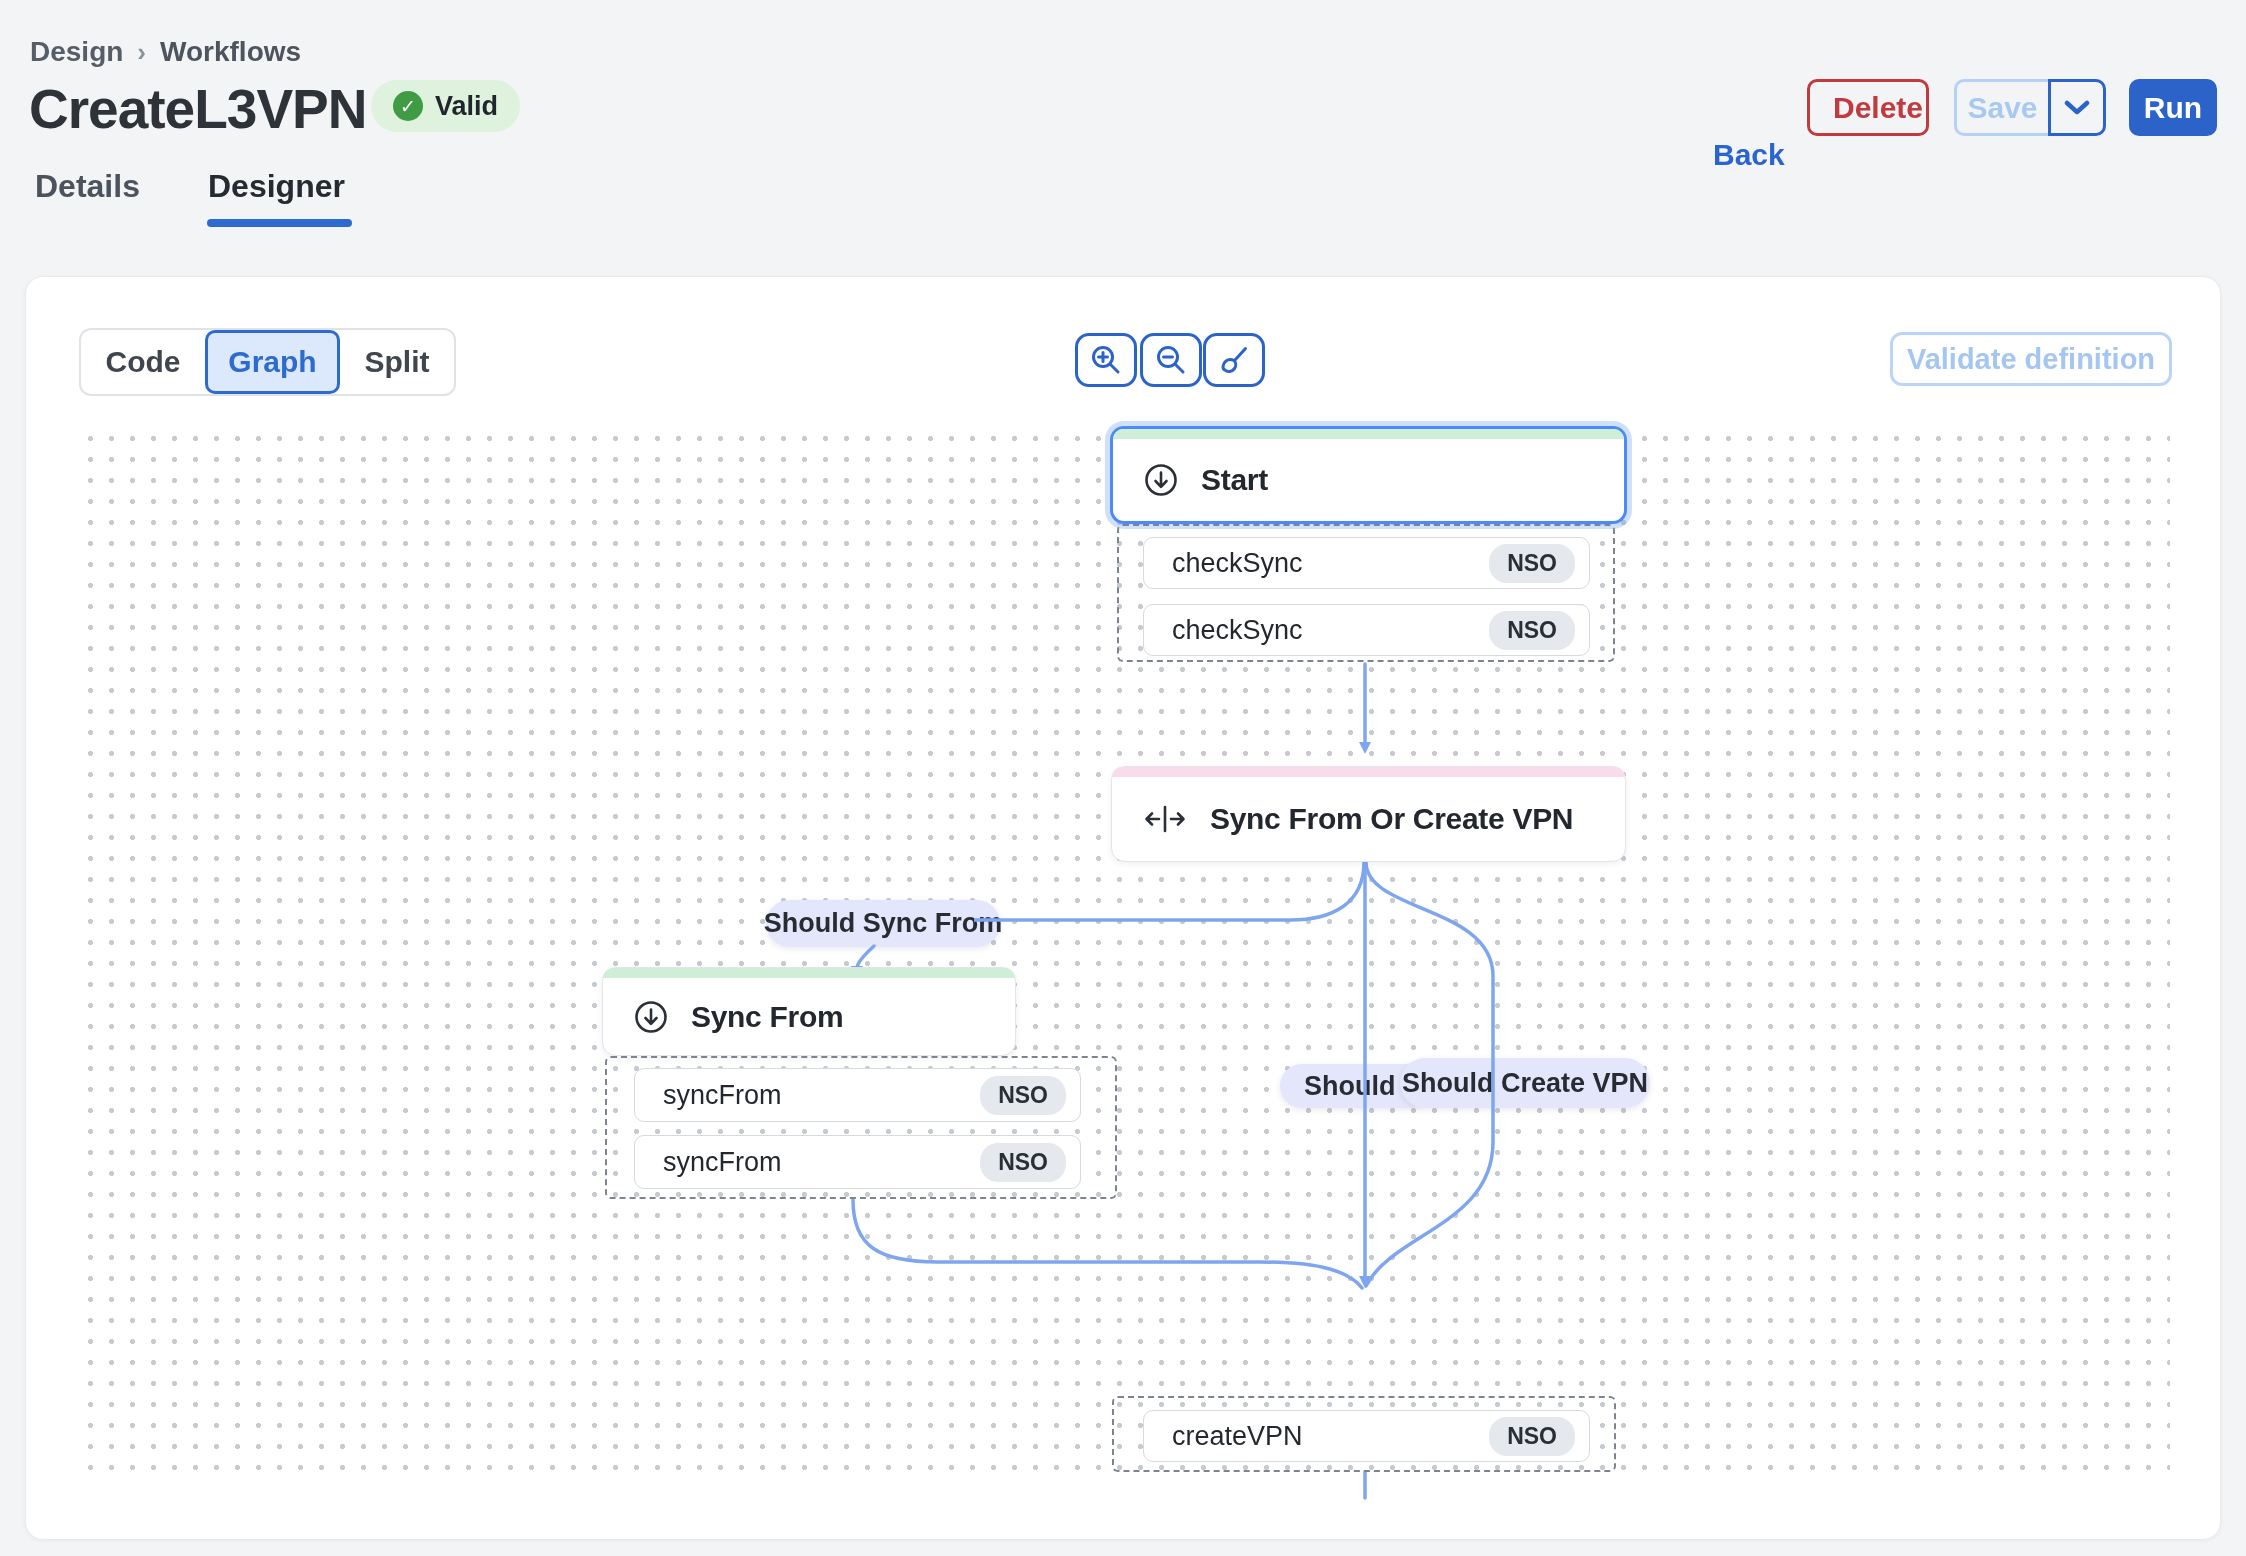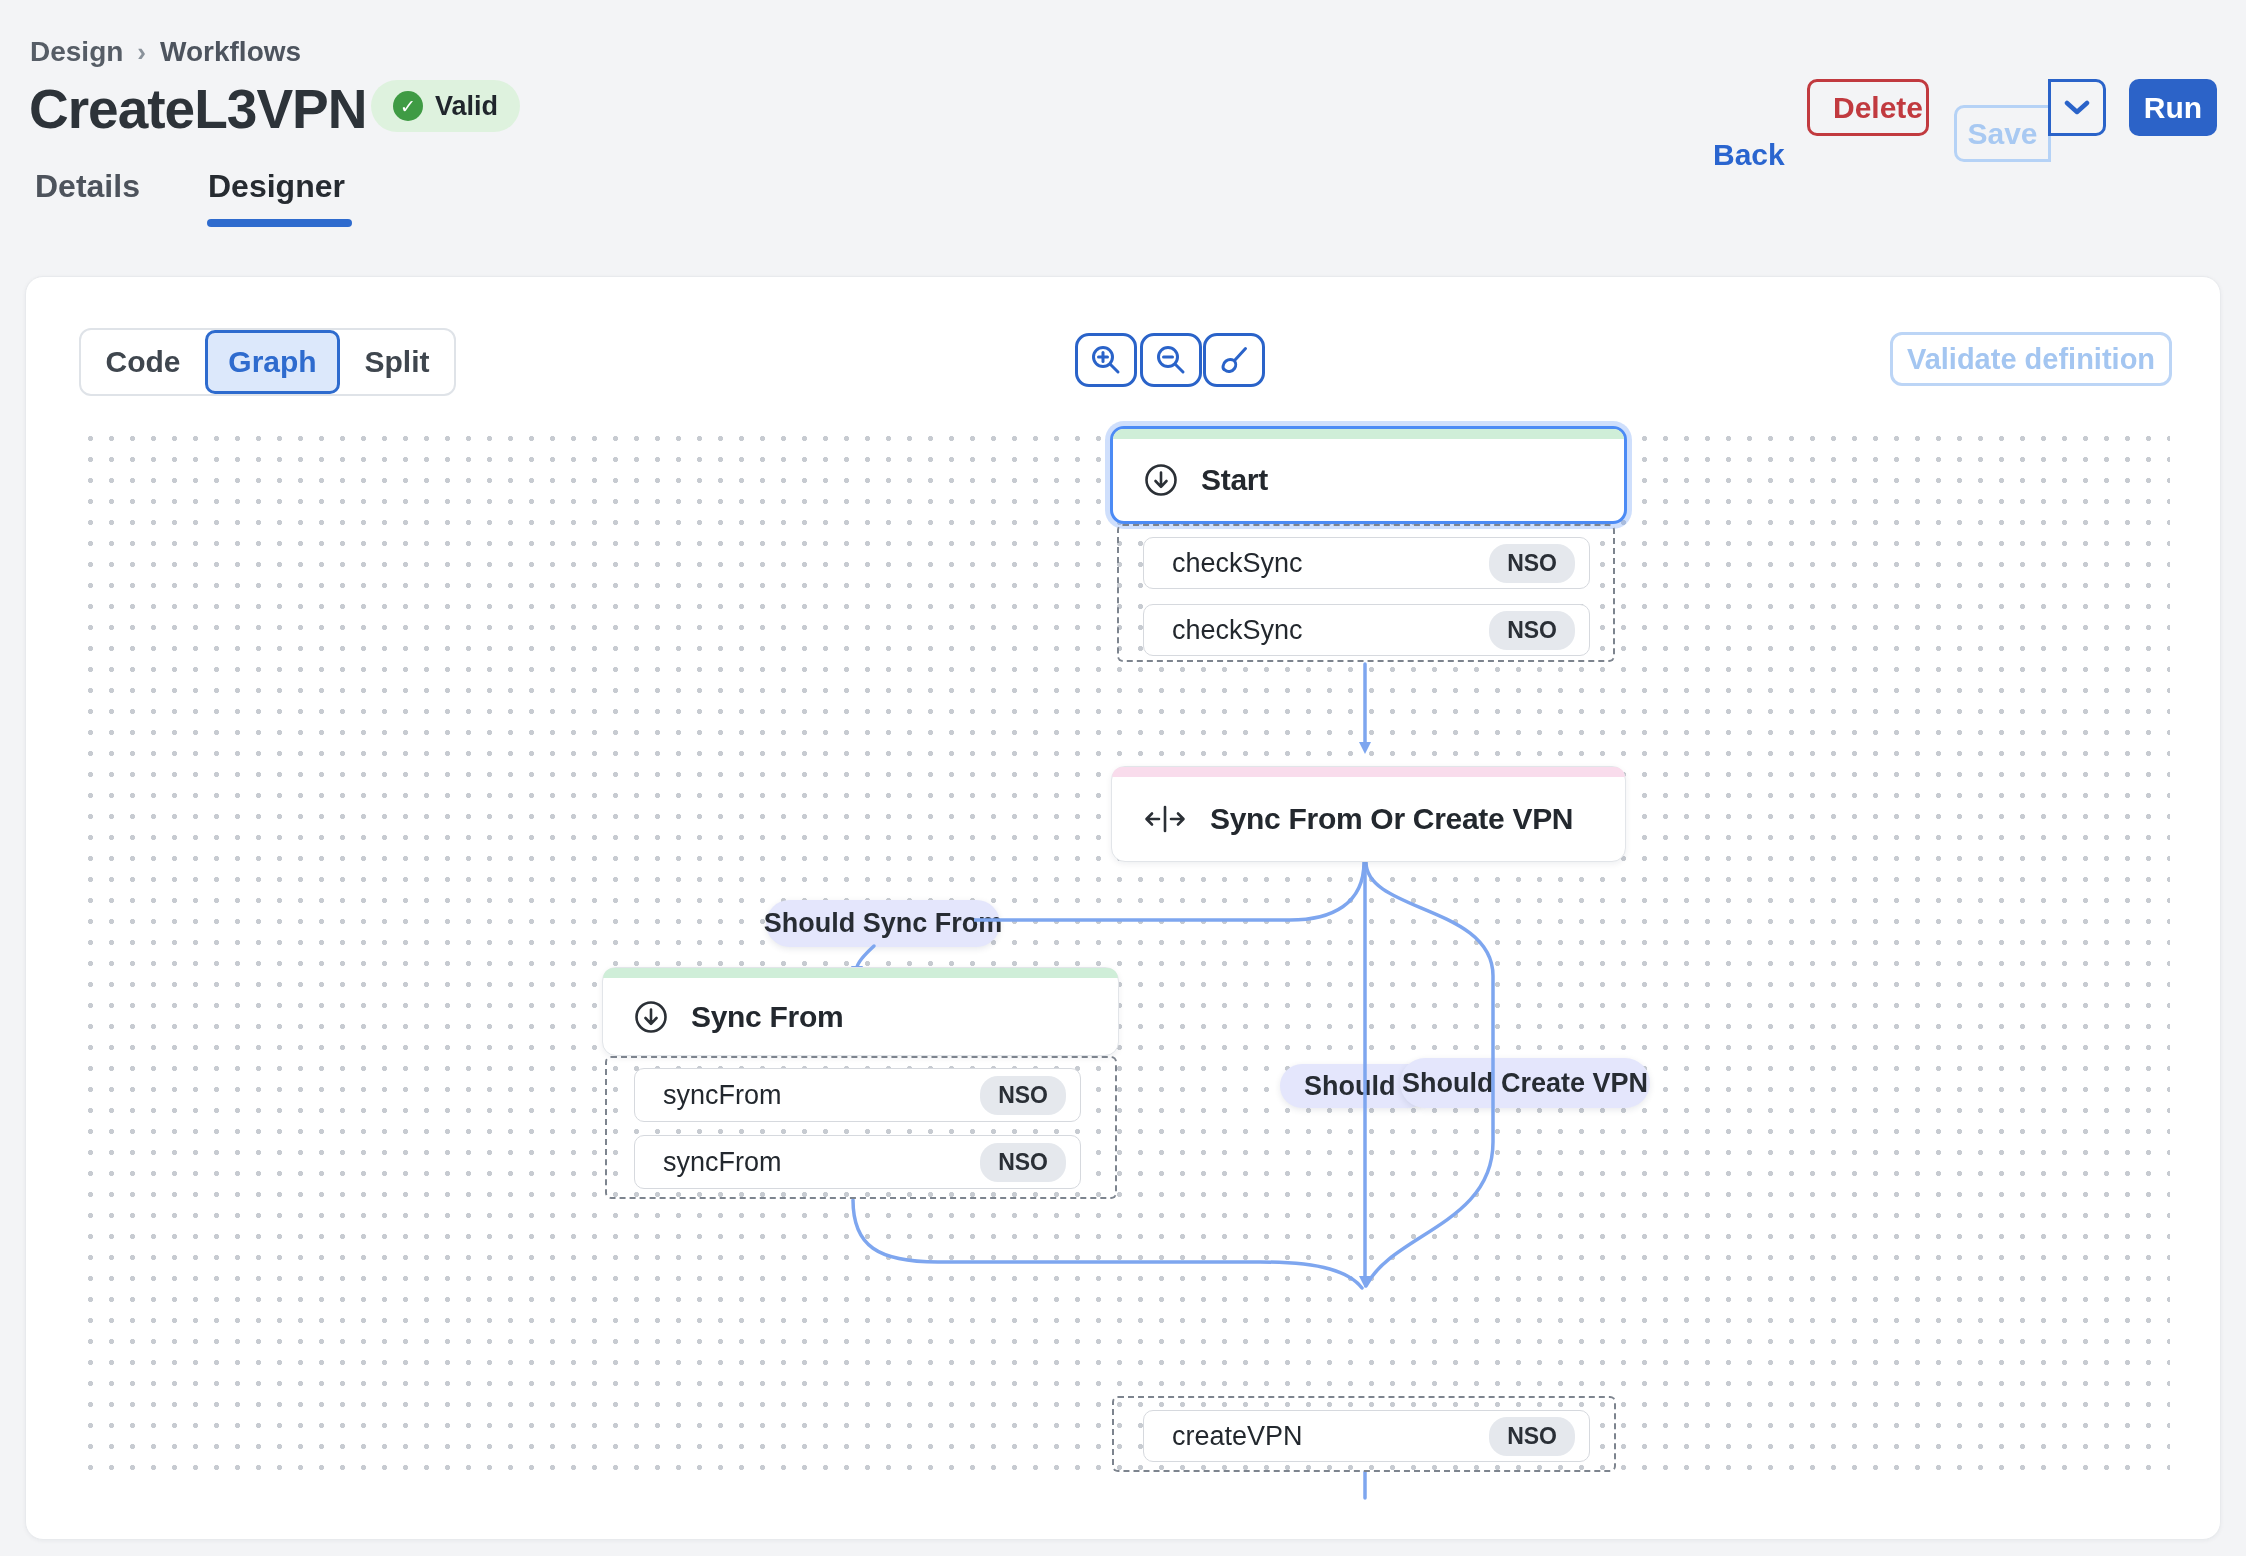--- a/index.html
+++ b/index.html
@@ -16,21 +16,21 @@
   .valid-dot{width:30px;height:30px;border-radius:50%;background:#3f9b44;color:#fff;font-size:19px;font-weight:700;display:flex;align-items:center;justify-content:center;}
   .valid-text{font-size:27px;font-weight:700;color:#20262c;}
   .tab{font-size:32px;font-weight:700;cursor:pointer;}
   .tab.inactive{color:#4d535c;}
   .tab.active{color:#262b31;}
   .tab-underline{background:#2e6bce;height:8px;border-radius:4px;}
 
   .btn{display:flex;align-items:center;justify-content:center;font-weight:700;border-radius:10px;box-sizing:border-box;cursor:pointer;}
   .btn-back{color:#2a65cf;font-size:30px;font-weight:700;cursor:pointer;}
   .btn-delete{border:3px solid #c13a3f;color:#c13a3f;font-size:30px;background:#fff0;padding-left:20px;}
-  .btn-save{border:3px solid #b5d2f6;color:#a8c9f2;font-size:30px;border-radius:10px 0 0 10px;background:#fff0;margin-top:26px;}
+  .btn-save{border:3px solid #b5d2f6;color:#a8c9f2;font-size:30px;border-radius:10px 0 0 10px;background:#fff0;}
   .btn-caret{border:3px solid #2a63c9;border-radius:0 10px 10px 0;background:#fff0;}
   .btn-run{background:#2c63c8;color:#fff;font-size:30px;}
 
   
   .panel{background:#fff;border:1.5px solid #e8eaed;border-radius:18px;box-shadow:0 1px 4px rgba(20,30,50,.05);}
   .dots{background-image:radial-gradient(circle,#c7cbd1 2.3px,rgba(199,203,209,0) 2.9px);background-size:21px 21px;}
 
   .seg-wrap{border:2px solid #dfe3e8;border-radius:12px;background:#fff;}
   .seg{position:absolute;top:0;bottom:0;display:flex;align-items:center;justify-content:center;font-size:30px;font-weight:700;color:#3f464e;cursor:pointer;}
   .seg.sel{border:3.5px solid #2e6bce;border-radius:10px;background:#dce8fb;color:#2e6bce;box-sizing:border-box;}
@@ -166,21 +166,21 @@
     <div class="node-hdr">
       <svg width="46" height="32" viewBox="0 0 46 32">
         <path d="M23 4 V28" stroke="#2b3036" stroke-width="2.6" stroke-linecap="round"></path>
         <path d="M17 16 H5 M10 10.5 L4.5 16 L10 21.5" fill="none" stroke="#2b3036" stroke-width="2.6" stroke-linecap="round" stroke-linejoin="round"></path>
         <path d="M29 16 H41 M36 10.5 L41.5 16 L36 21.5" fill="none" stroke="#2b3036" stroke-width="2.6" stroke-linecap="round" stroke-linejoin="round"></path>
       </svg>
       <span class="node-title">Sync From Or Create VPN</span>
     </div>
   </div>
 
-  <div class="node" style="left:602px;top:967px;width:517px;height:89px;">
+  <div class="node" style="left:602px;top:967px;width:414px;height:89px;">
     <div class="strip green"></div>
     <div class="node-hdr">
       <svg width="36" height="36" viewBox="0 0 36 36">
         <circle cx="18" cy="18" r="14.5" fill="none" stroke="#2b3036" stroke-width="2.6"></circle>
         <path d="M18 10.5 V24 M12.5 19 L18 24.8 L23.5 19" fill="none" stroke="#2b3036" stroke-width="2.6" stroke-linecap="round" stroke-linejoin="round"></path>
       </svg>
       <span class="node-title">Sync From</span>
     </div>
   </div>
   <div class="dashed" style="left:605px;top:1056px;width:512px;height:143px;">

